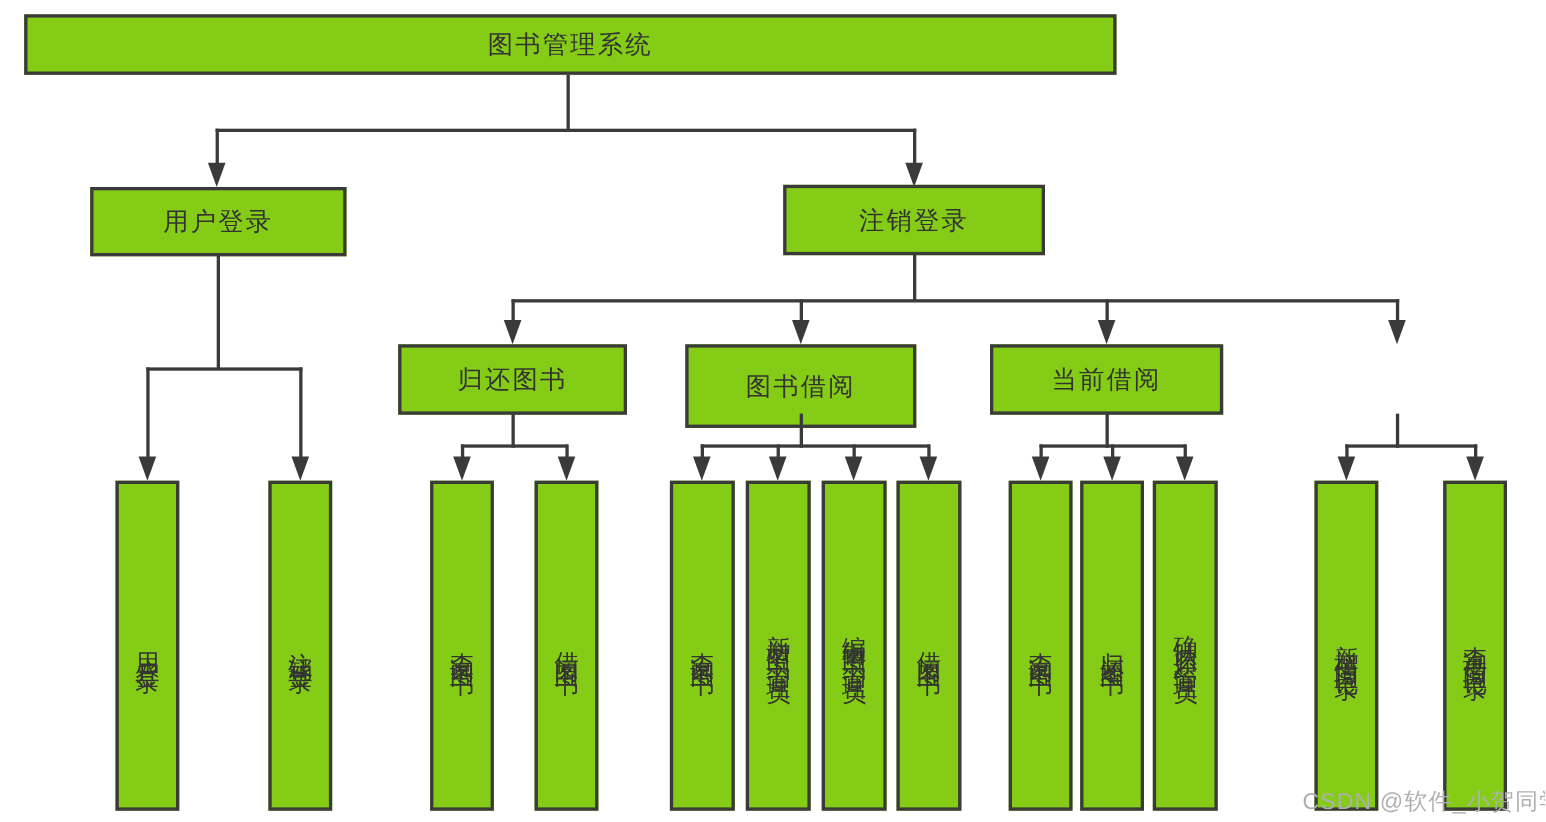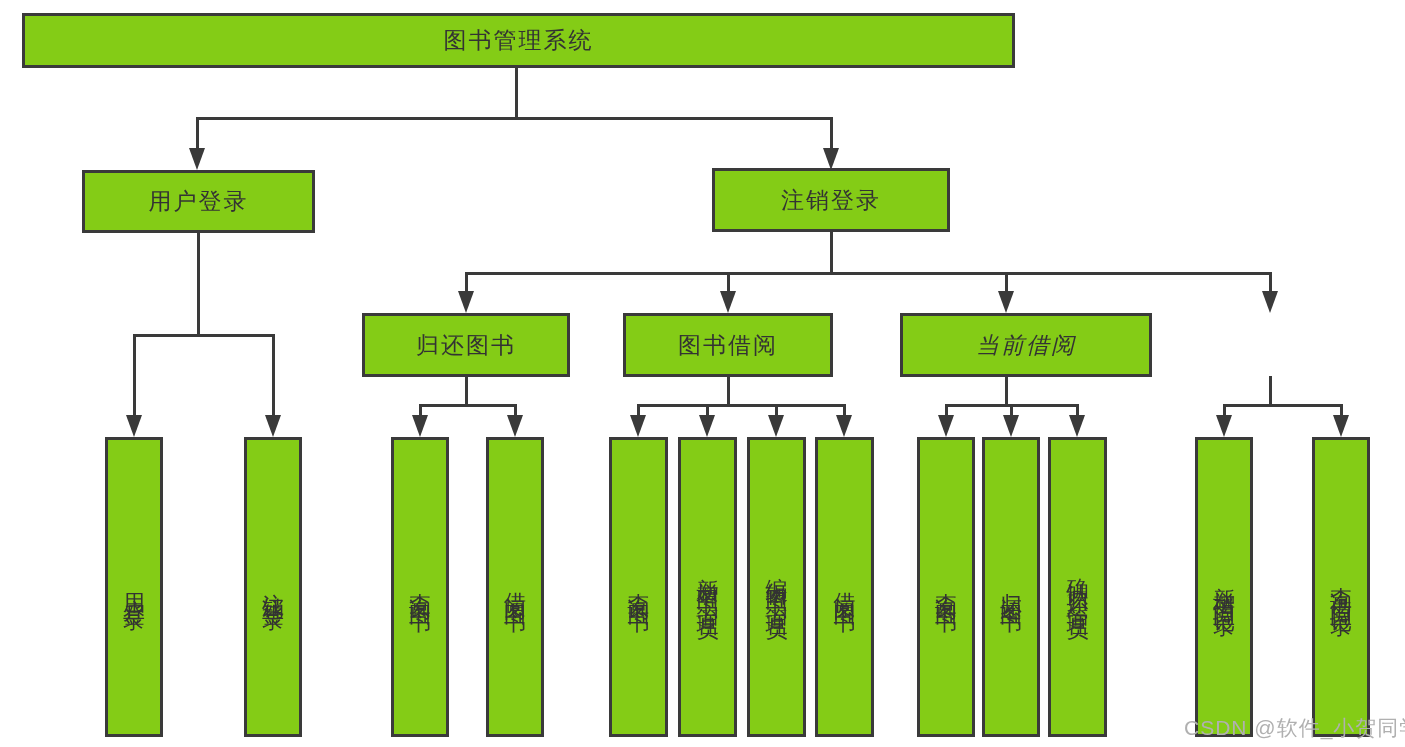--- a/index.html
+++ b/index.html
@@ -80,22 +80,22 @@
   <div class="vl" style="left:465px; top:272px; height:22px;"></div>
   <div class="ah" style="left:458px; top:291px;"></div>
   <div class="vl" style="left:727px; top:272px; height:22px;"></div>
   <div class="ah" style="left:720px; top:291px;"></div>
   <div class="vl" style="left:1005px; top:272px; height:22px;"></div>
   <div class="ah" style="left:998px; top:291px;"></div>
   <div class="vl" style="left:1269px; top:272px; height:22px;"></div>
   <div class="ah" style="left:1262px; top:291px;"></div>
 
   <div class="box" style="left:362px; top:313px; width:208px; height:64px;">归还图书</div>
-  <div class="box" style="left:623px; top:313px; width:210px; height:64px;">图书借阅</div>
-  <div class="box" style="left:900px; top:313px; width:252px; height:64px;font-style:italic;">当前借阅</div>
+  <div class="box" style="left:623px; top:313px; width:210px; height:76px;">图书借阅</div>
+  <div class="box" style="left:900px; top:313px; width:212px; height:64px;">当前借阅</div>
 
   <div class="vl" style="left:465px; top:376px; height:31px;"></div>
   <div class="hl" style="left:419px; top:404px; width:97px;"></div>
   <div class="vl" style="left:419px; top:404px; height:14px;"></div>
   <div class="ah" style="left:412px; top:415px;"></div>
   <div class="vl" style="left:514px; top:404px; height:14px;"></div>
   <div class="ah" style="left:507px; top:415px;"></div>
 
   <div class="vl" style="left:727px; top:376px; height:31px;"></div>
   <div class="hl" style="left:637px; top:404px; width:208px;"></div>

